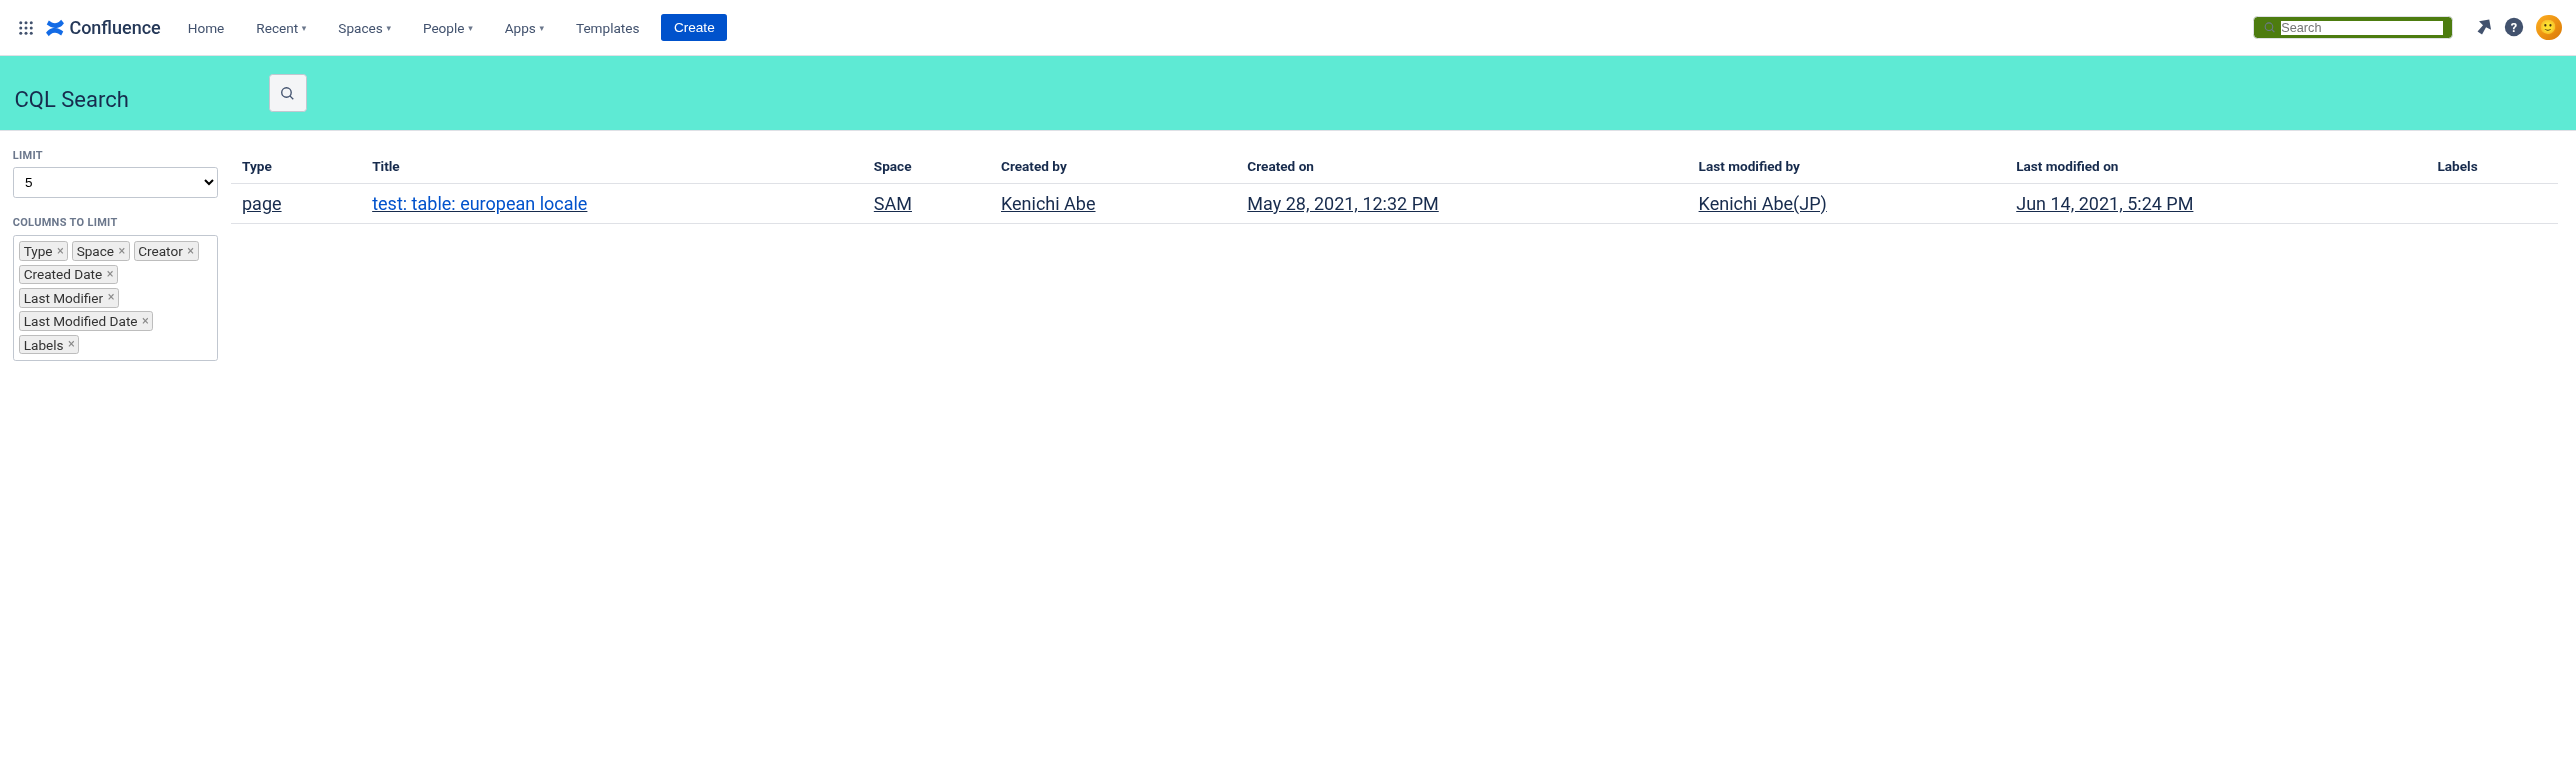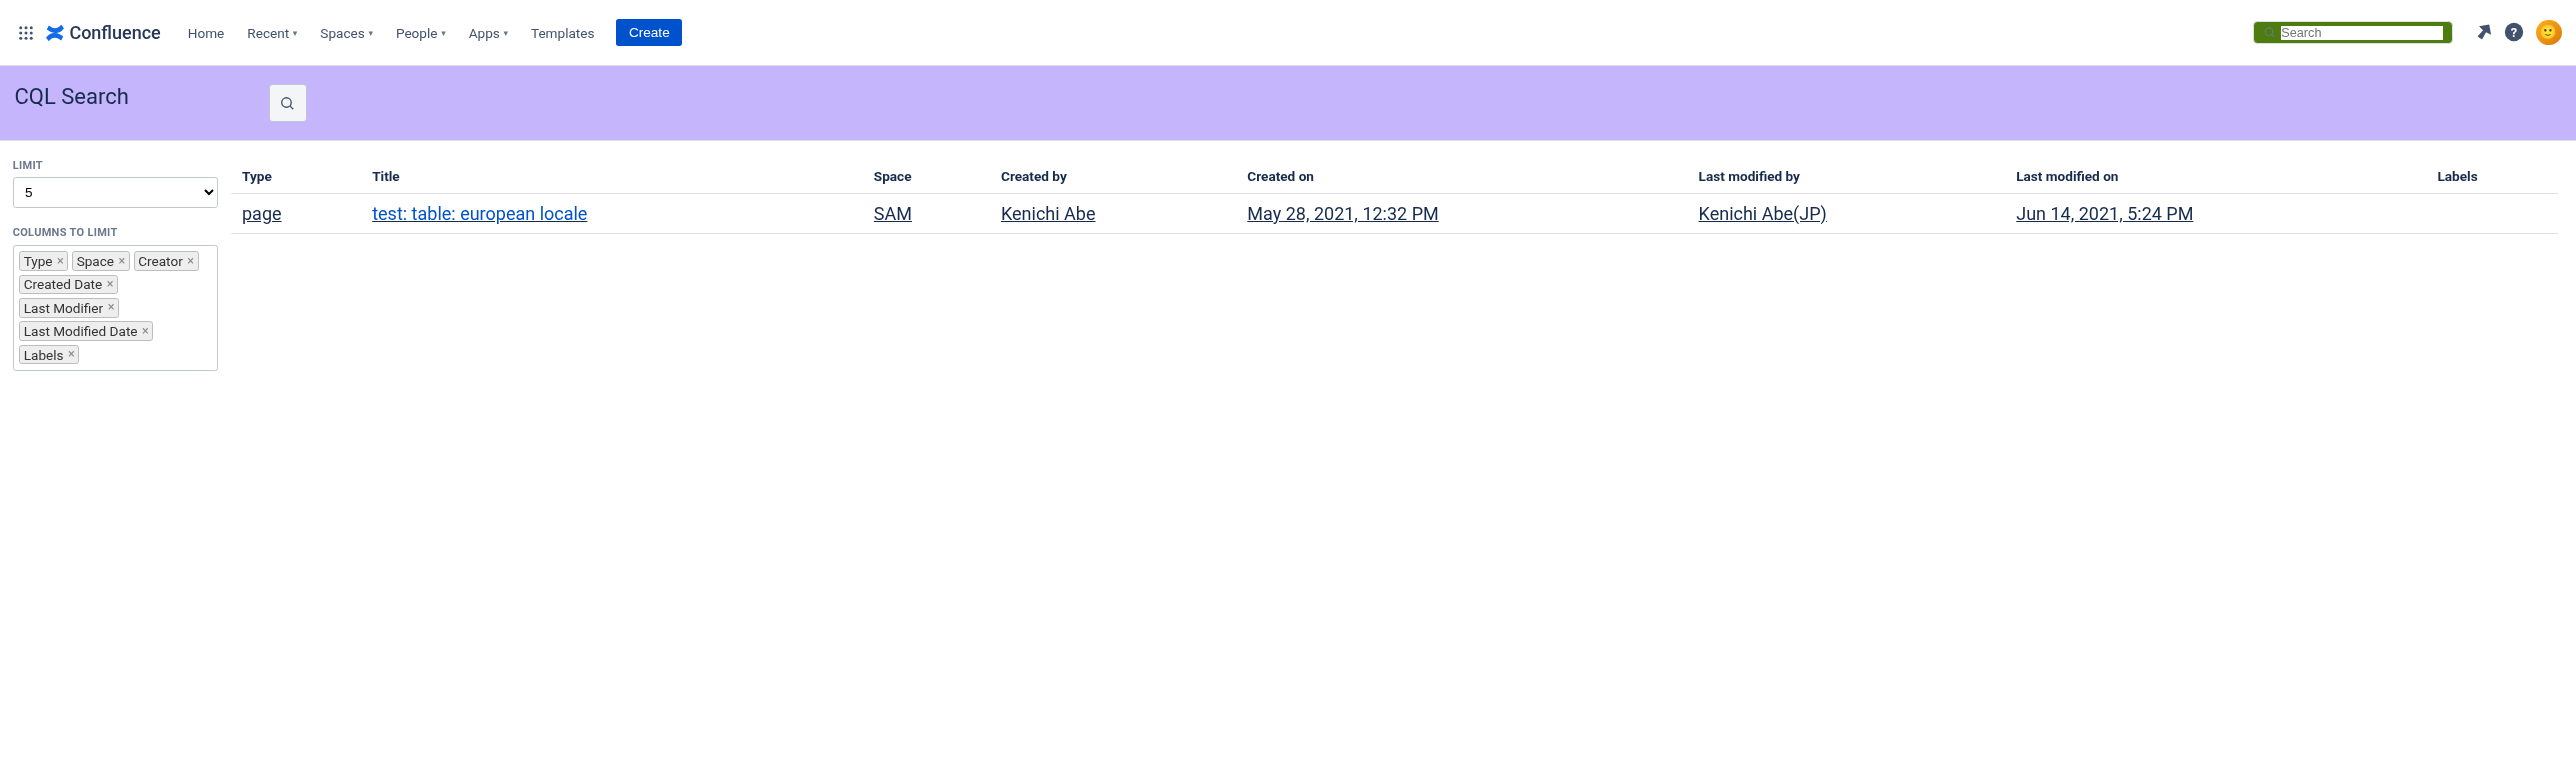--- a/index.html
+++ b/index.html
@@ -1,38 +1,38 @@
 <!DOCTYPE html>
 <html style="font-size:14.5px"><head>
 <meta charset="utf-8">
 <style>
 * { box-sizing: border-box; margin: 0; padding: 0; }
 body { font-family: -apple-system, BlinkMacSystemFont, "Segoe UI", Roboto, Arial, sans-serif; font-size: 12.7px; color: #172b4d; background: #fff; }
 
 
-.topnav { display: flex; align-items: center; height: 66px; padding: 0 14.5px; border-bottom: 0.9px solid #dfe1e6; background: #fff; }
+.topnav { display: flex; align-items: center; height: 56px; padding: 0 14.5px; border-bottom: 0.9px solid #dfe1e6; background: #fff; }
 .app-switcher { width: 22px; height: 22px; display: flex; align-items: center; justify-content: center; margin-right: 7.3px; cursor: pointer; }
 .app-switcher svg { width: 18px; height: 18px; }
 .logo { display: flex; align-items: center; margin-right: 18px; cursor: pointer; }
 .logo svg { width: 22px; height: 22px; margin-right: 3.6px; }
 .logo-text { font-size: 18px; color: #253858; font-weight: 500; }
-.nav-items { display: flex; align-items: center; gap: 5px; }
+.nav-items { display: flex; align-items: center; gap: 14px; }
 .nav-item { padding: 5.4px 9px; color: #42526e; font-size: 13.6px; cursor: pointer; border-radius: 2.7px; display: flex; align-items: center; }
 .chev { margin-left: 3.6px; font-size: 9px; color: #6b778c; }
 .create-btn { background: #0052cc; color: #fff; border: none; padding: 6.3px 12.7px; border-radius: 2.7px; font-size: 13.6px; font-weight: 500; margin-left: 12.7px; cursor: pointer; }
 .topnav-spacer { flex: 1; }
 .search-box { display: flex; align-items: center; border: 1.8px solid #dfe1e6; border-radius: 4.5px; padding: 3.6px 9px; width: 200px; margin-right: 12.7px; background: #4d7c0f; }
 .search-box svg { width: 14.5px; height: 14.5px; color: #6b778c; margin-right: 5.4px; }
 .search-box input { border: none; outline: none; font-size: 12.7px; width: 100%; color: #6b778c; }
 .topnav-icon { width: 25.4px; height: 25.4px; display: flex; align-items: center; justify-content: center; margin-left: 5.4px; cursor: pointer; color: #42526e; }
 .topnav-icon svg { width: 22px; height: 22px; }
 .avatar { width: 25.4px; height: 25.4px; border-radius: 50%; background: linear-gradient(135deg,#ffb020,#d97706); margin-left: 9px; cursor: pointer; display:flex; align-items:center; justify-content:center; font-size:14.5px; }
 
 
-.cql-bar { display: flex; align-items: flex-start; padding: 18px 14.5px; border-bottom: 0.9px solid #dfe1e6; background: #c4b5fd; }
+.cql-bar { display: flex; align-items: flex-end; padding: 18px 14.5px; border-bottom: 0.9px solid #dfe1e6; background: #5eead4; }
 .cql-title { font-size: 22px; color: #172b4d; width: 245px; padding-left: 0; }
 .cql-input { flex: 0 0 auto; width: 1125px; max-width: calc(100% - 327px); height: 44px; border: 0.9px solid #c1c7d0; border-radius: 3.6px; padding: 0 11px; font-size: 18px; background: #fff; }
 .cql-submit { width: 38px; height: 38px; border: 0.9px solid #c1c7d0; border-radius: 3.6px; background: #f4f5f7; margin-left: 9px; cursor: pointer; display:flex; align-items:center; justify-content:center; }
 .cql-submit svg { width: 16.3px; height: 16.3px; color: #42526e; }
 
 
 .body { display: flex; }
 .sidebar { width: 231px; padding: 18px 12.7px; }
 .side-label { font-size: 11px; font-weight: 700; color: #6b778c; letter-spacing: 0.3px; margin-bottom: 5.4px; }
 .limit-select { width: 100%; height: 31px; border: 0.9px solid #c1c7d0; border-radius: 2.7px; padding: 0 7.3px; font-size: 13.6px; background: #fff; margin-bottom: 18px; }

